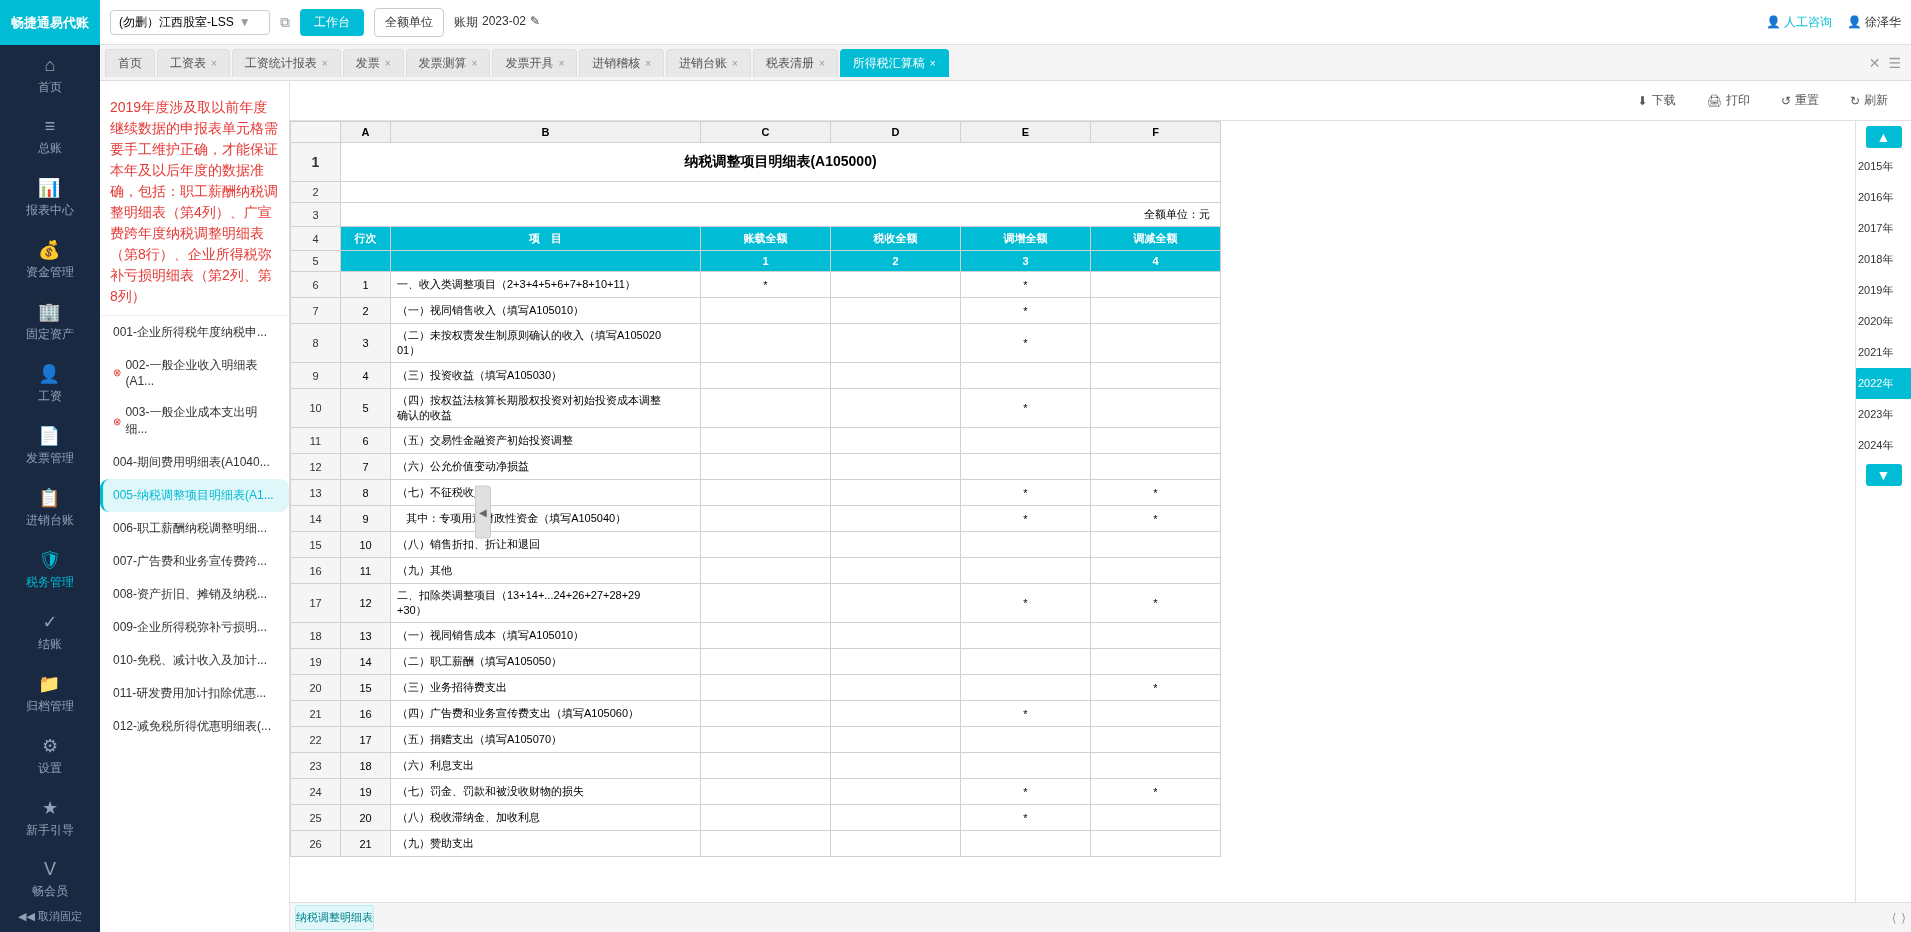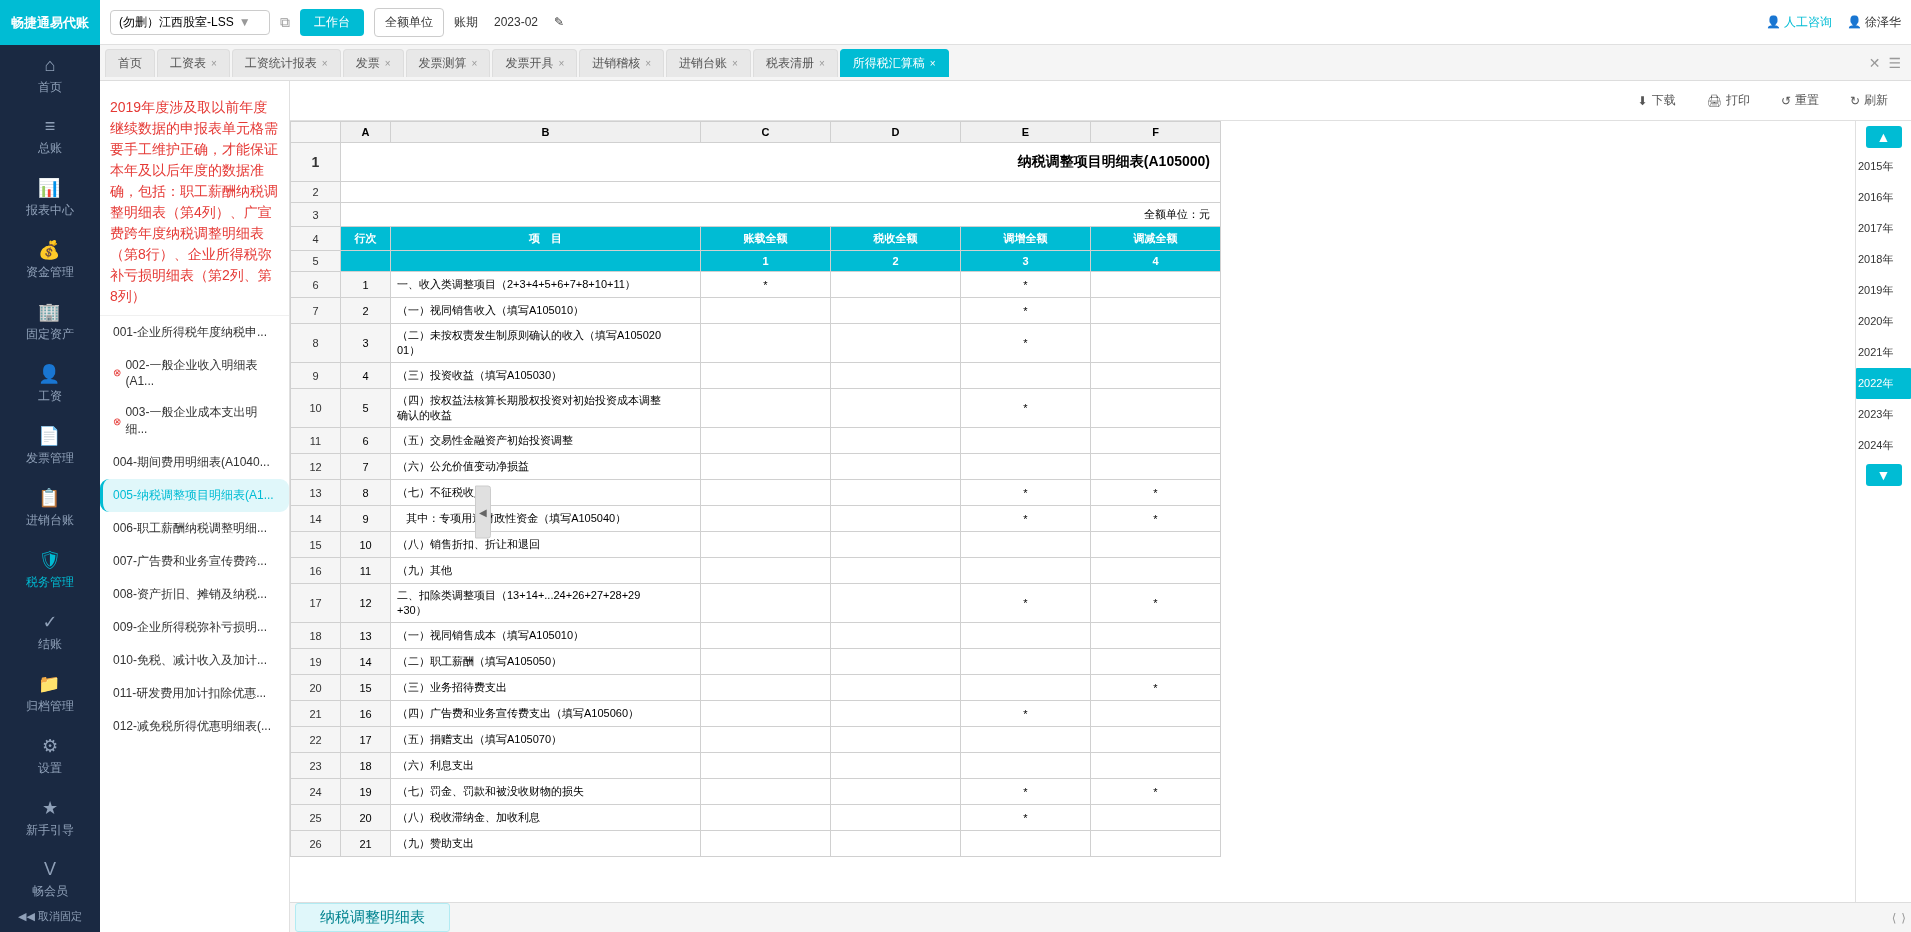--- a/index.html
+++ b/index.html
@@ -106,22 +106,21 @@
       background: white;
       color: #333;
       border: 1px solid #ccc;
       border-radius: 4px;
       padding: 5px 10px;
       cursor: pointer;
       font-size: 12px;
     }
     .period-selector {
       display: flex;
-      align-items: center;
-      gap: 16px;
+      gap: 4px;
       font-size: 12px;
     }
     .period-selector span { color: #333; }
     .header-right {
       margin-left: auto;
       display: flex;
       align-items: center;
       gap: 15px;
       font-size: 12px;
     }
@@ -323,25 +322,25 @@
       height: 30px;
       background: #f5f5f5;
       border-top: 1px solid #ddd;
       display: flex;
       align-items: center;
       padding: 0 5px;
       gap: 5px;
       flex-shrink: 0;
     }
     .sheet-tab {
-      padding: 4px 24px;
+      padding: 4px 0;
       background: #e0f7fa;
       border: 1px solid #b2ebf2;
       border-radius: 3px;
-      font-size: 15px;
+      font-size: 11px;
       cursor: pointer;
       color: #00838f;
     }
     .bottom-bar-right {
       margin-left: auto;
       display: flex;
       align-items: center;
       gap: 5px;
       font-size: 12px;
       color: #999;
@@ -597,21 +596,21 @@
                 <th style="background:#f0f0f0;text-align:center;border:1px solid #d0d0d0;">C</th>
                 <th style="background:#f0f0f0;text-align:center;border:1px solid #d0d0d0;">D</th>
                 <th style="background:#f0f0f0;text-align:center;border:1px solid #d0d0d0;">E</th>
                 <th style="background:#f0f0f0;text-align:center;border:1px solid #d0d0d0;">F</th>
               </tr>
             </thead>
             <tbody>
 
               <tr class="sheet-title-row">
                 <td class="row-num-col">1</td>
-                <td colspan="6" style="text-align:right;font-size:14px;font-weight:bold;padding:10px;">纳税调整项目明细表(A105000)</td>
+                <td colspan="6" style="text-align:center;font-size:14px;font-weight:bold;padding:10px;">纳税调整项目明细表(A105000)</td>
               </tr>
 
               <tr>
                 <td class="row-num-col">2</td>
                 <td colspan="6"></td>
               </tr>
 
               <tr>
                 <td class="row-num-col">3</td>
                 <td colspan="6" style="text-align:right;padding-right:10px;font-size:11px;">全额单位：元</td>

